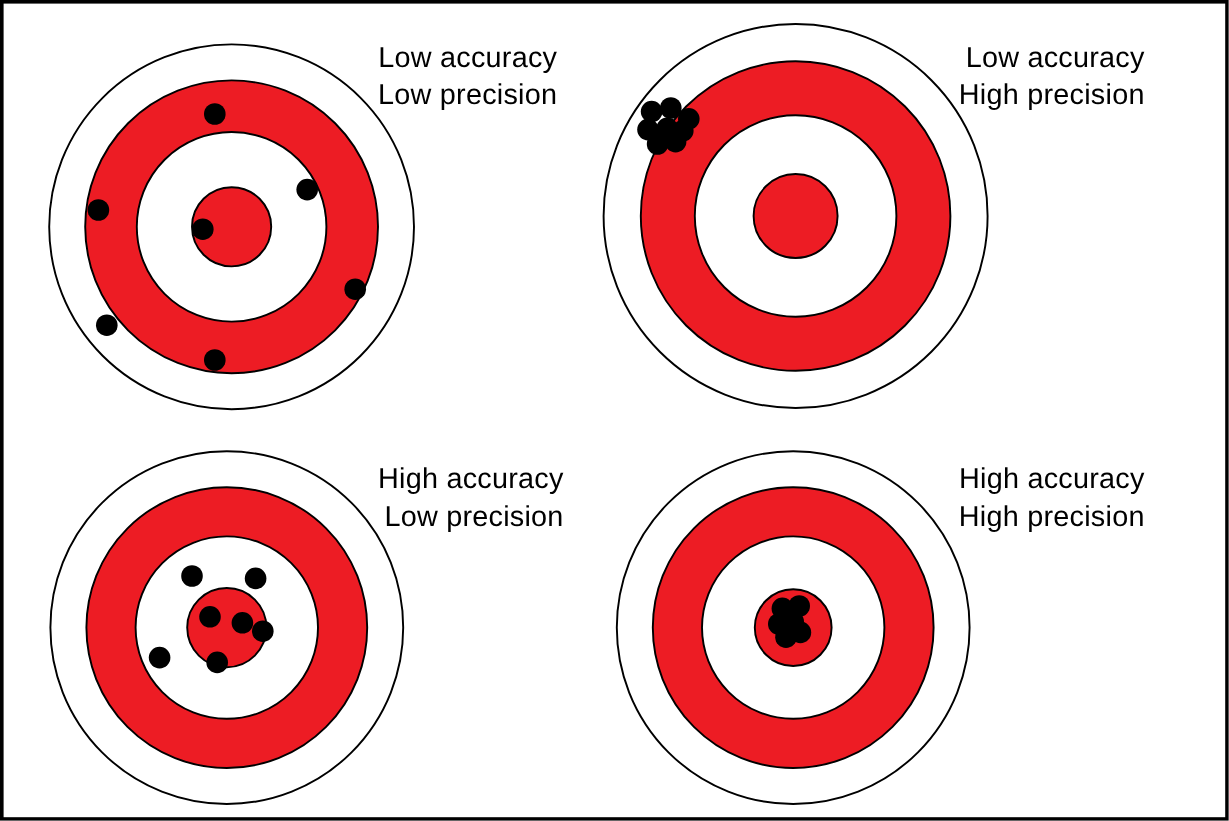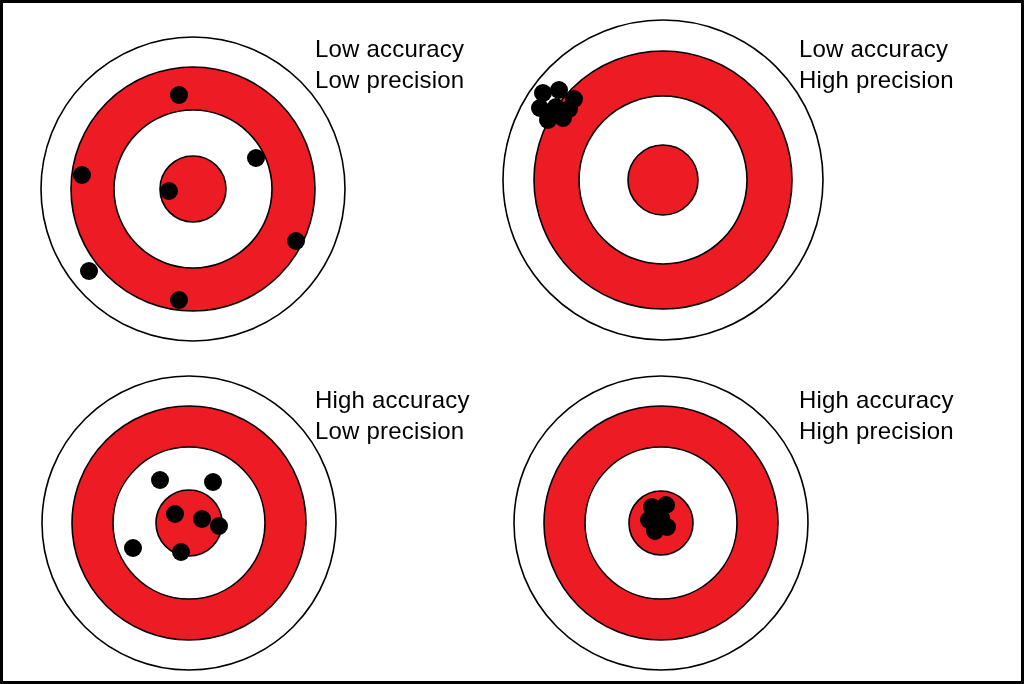--- a/index.html
+++ b/index.html
@@ -9,20 +9,21 @@
     font-family: "Liberation Sans", sans-serif;
   }
   .figure {
     position: relative;
     width: 1024px;
     height: 684px;
     box-sizing: border-box;
     border: 3px solid #000000;
     background: #ffffff;
     overflow: hidden;
+    text-align: right;
   }
   .targets-svg {
     position: absolute;
     left: 0;
     top: 0;
   }
   .panel-label {
     position: absolute;
     font-size: 24px;
     line-height: 31px;

